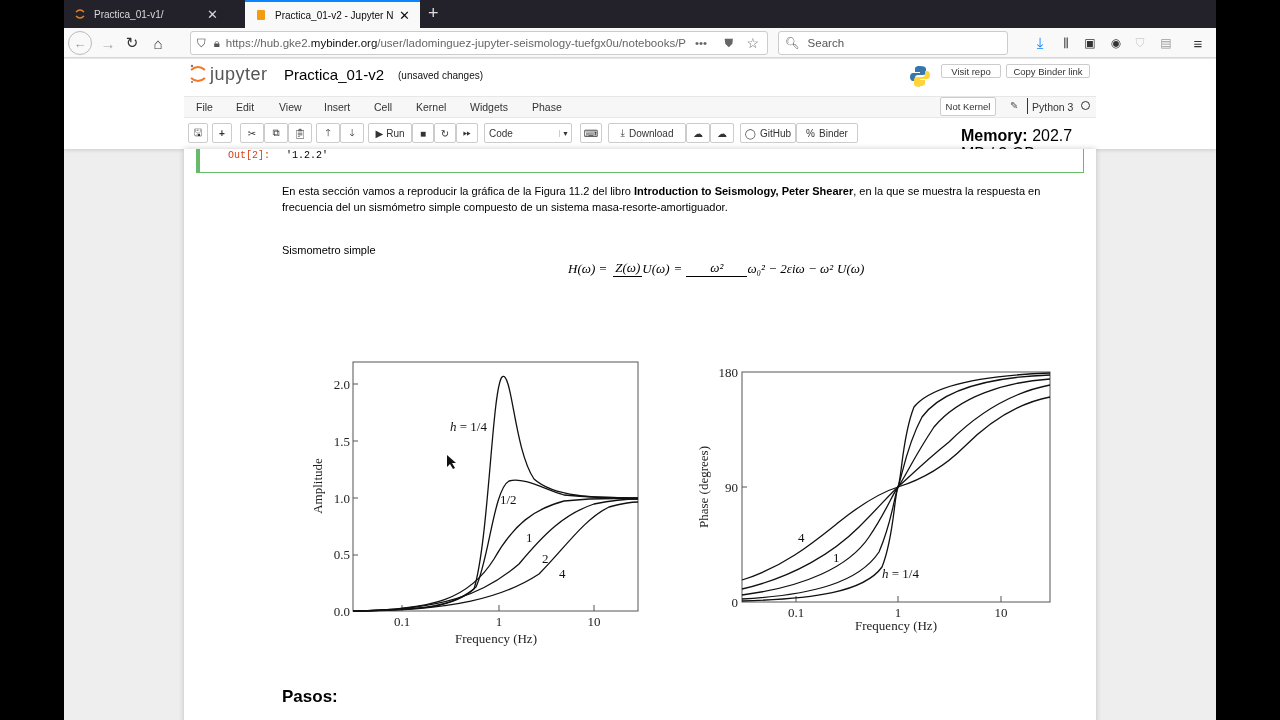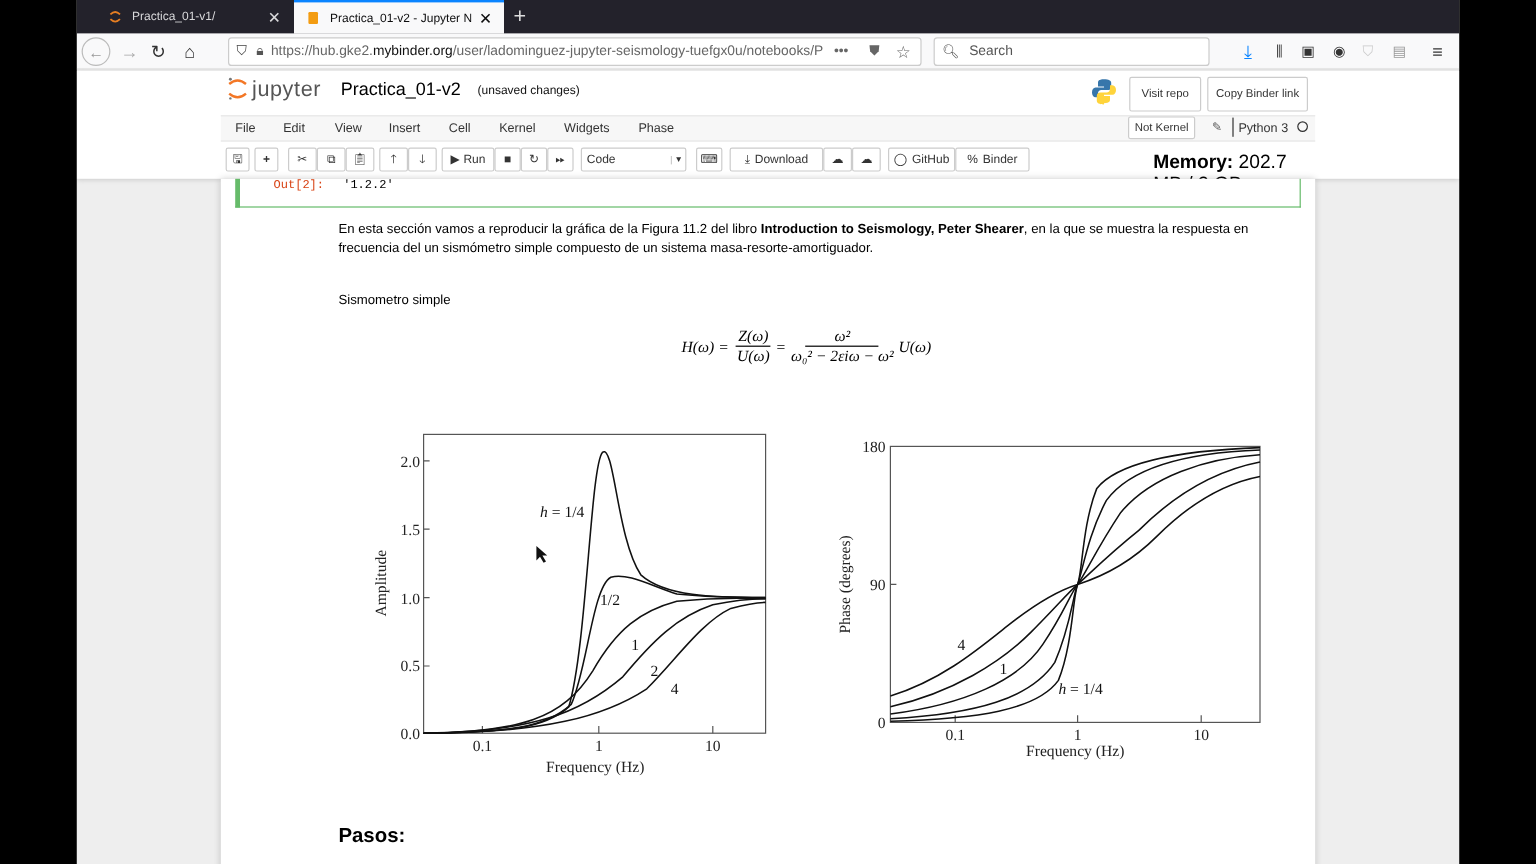--- a/index.html
+++ b/index.html
@@ -1,48 +1,48 @@
 <!DOCTYPE html>
 <html><head>
 <meta charset="utf-8">
 <style>
 *{box-sizing:border-box;margin:0;padding:0}
 html,body{width:1280px;height:720px;overflow:hidden;background:#000;font-family:"Liberation Sans",sans-serif}
 #win{position:absolute;left:64px;top:0;width:1152px;height:720px;background:#eee;overflow:hidden}
 #tabbar{position:absolute;left:0;top:0;width:1152px;height:28px;background:#0c0c0d;background:#202340;background:#23222b}
 .tab{position:absolute;top:0;height:28px;display:flex;align-items:center;font-size:10px;padding:0 10px;color:#ccc}
-.tab.inactive{left:16px;width:164px;color:#d9d9db}
+.tab.inactive{left:0;width:164px;color:#d9d9db}
 .tab.active{left:181px;width:175px;background:#f9f9fa;color:#0c0c0d;border-top:2px solid #0a84ff}
 .tab .fav{width:12px;height:12px;margin-right:8px;flex:none}
 .tab .ttl{flex:1;white-space:nowrap;overflow:hidden}
 .tab .cls{font-size:13px;margin-left:6px}
 #newtab{position:absolute;left:364px;top:4px;color:#ddd;font-size:18px;line-height:18px}
 #navbar{position:absolute;left:0;top:28px;width:1152px;height:30px;background:#f9f9fa;border-bottom:1px solid #ddd}
 .nb{position:absolute;top:3px;height:24px;display:flex;align-items:center;justify-content:center;color:#333;font-size:15px}
 #back{left:4px;width:24px;border:1px solid #bbb;border-radius:50%;color:#999;font-size:13px}
 #urlbar{position:absolute;left:126px;top:3px;width:578px;height:24px;border:1px solid #ccc;border-radius:3px;background:#fff;display:flex;align-items:center;font-size:11.5px;color:#666;padding-left:6px;white-space:nowrap;overflow:hidden}
 #urlbar b{font-weight:normal;color:#111}
 #searchbar{position:absolute;left:714px;top:3px;width:230px;height:24px;border:1px solid #ccc;border-radius:3px;background:#fff;display:flex;align-items:center;font-size:11.5px;color:#555;padding-left:6px}
 #page{position:absolute;left:0;top:59px;width:1152px;height:661px;background:#eee}
 #header{position:absolute;left:0;top:0;width:1152px;height:90px;background:#fff;box-shadow:0 1px 4px rgba(0,0,0,.15)}
 #logo{position:absolute;left:124px;top:4px;display:flex;align-items:center;font-size:18px;color:#555;letter-spacing:.5px}
 #nbtitle{position:absolute;left:220px;top:7px;font-size:15px;color:#000}
 #saved{position:absolute;left:334px;top:11px;font-size:10px;color:#111}
-.hbtn{position:absolute;height:29px;border:1px solid #ccc;border-radius:2px;background:#fff;font-size:9.5px;display:flex;align-items:center;justify-content:center;color:#333}
+.hbtn{position:absolute;height:14px;border:1px solid #ccc;border-radius:2px;background:#fff;font-size:9.5px;display:flex;align-items:center;justify-content:center;color:#333}
 #menubar{position:absolute;left:120px;top:37px;width:912px;height:22px;background:#f7f7f7;border-top:1px solid #e7e7e7;border-bottom:1px solid #e7e7e7}
 .menu{position:absolute;top:4px;font-size:10.5px;color:#333}
 #toolbar{position:absolute;left:120px;top:63px;width:912px;height:24px}
 .tb{position:absolute;top:1px;height:20px;border:1px solid #ccc;background:#fff;font-size:10px;display:flex;align-items:center;justify-content:center;color:#333;border-radius:2px}
 #notebook{position:absolute;left:120px;top:90px;width:912px;height:580px;background:#fff;box-shadow:0 0 6px rgba(0,0,0,.2)}
 #outcell{position:absolute;left:12px;top:0;width:888px;height:24px;border:1px solid #66bb6a;border-left:4px solid #66bb6a;border-top:none}
 #outprompt{position:absolute;left:28px;top:1px;font-family:"Liberation Mono",monospace;font-size:10px;color:#d84315}
 #outval{position:absolute;left:86px;top:1px;font-family:"Liberation Mono",monospace;font-size:10px;color:#000}
 .md{position:absolute;left:98px;font-size:11px;color:#000;line-height:16px}
 #eq{position:absolute;left:384px;top:108px;font-family:"Liberation Serif",serif;font-style:italic;font-size:13px;display:flex;align-items:center}
-.frac{display:inline-flex;flex-direction:column;align-items:center;margin:15px 4px}
+.frac{display:inline-flex;flex-direction:row;align-items:center;margin:3px 4px}
 .frac .num{border-bottom:1px solid #000;padding:0 2px}
 svg text{font-family:"Liberation Serif",serif}
 #pasos{position:absolute;left:98px;top:538px;font-size:17px;font-weight:bold}
 </style>
 </head>
 <body>
 
 <div id="win">
   <div id="tabbar">
     <div class="tab inactive">

